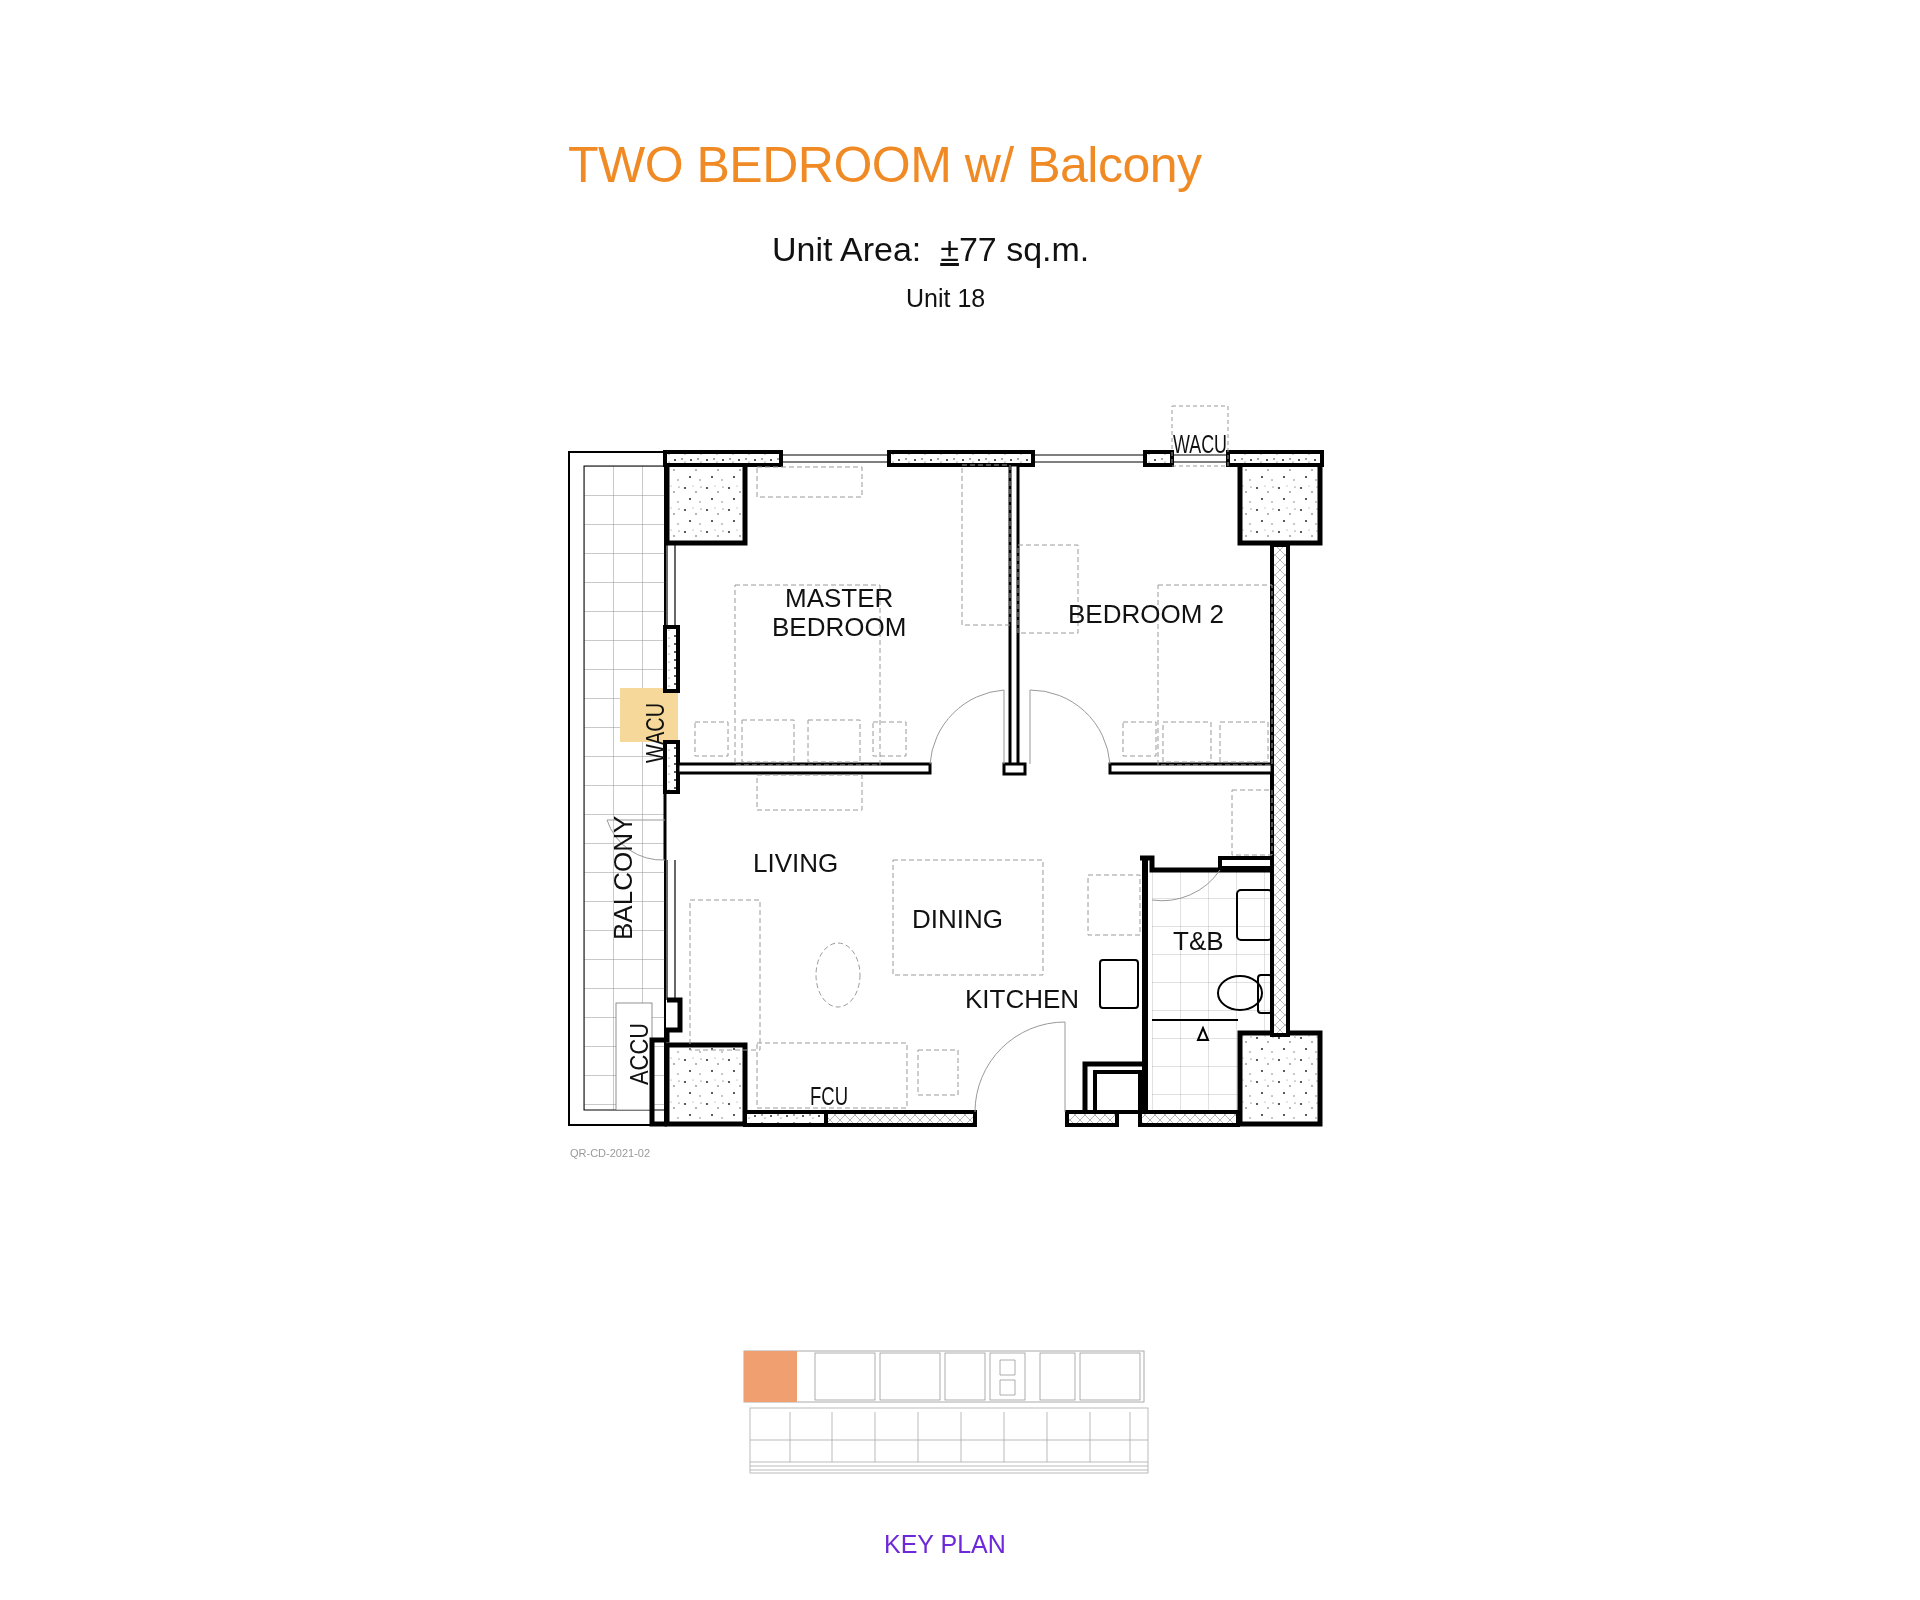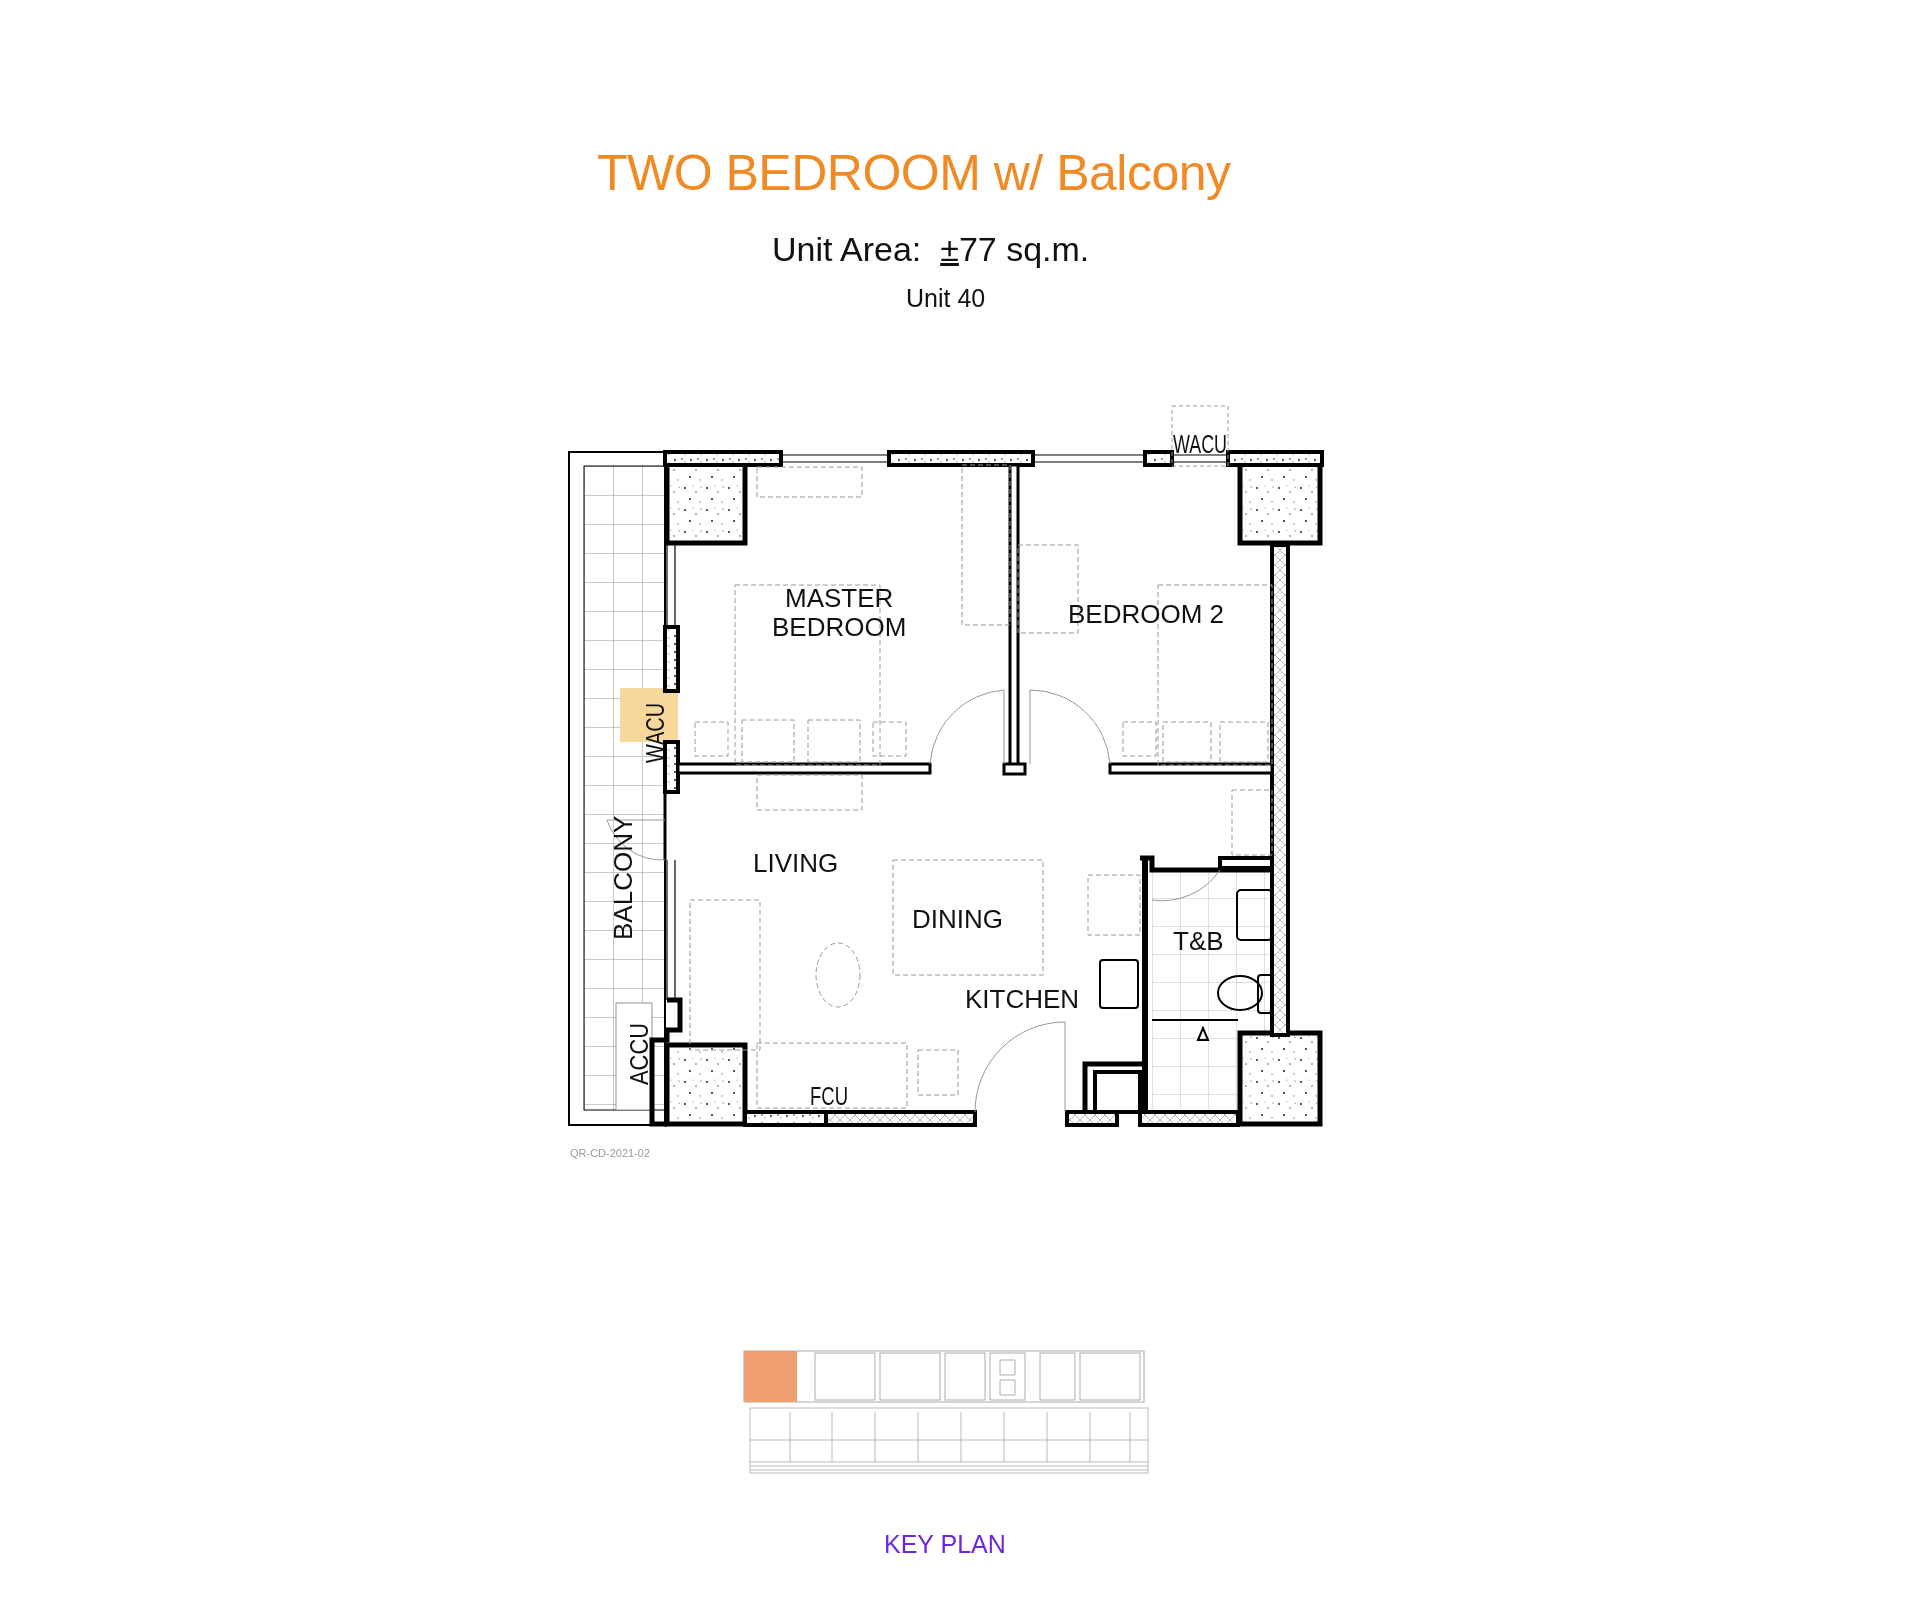--- a/index.html
+++ b/index.html
@@ -1,36 +1,36 @@
 <!DOCTYPE html>
 <html><head>
 <meta charset="utf-8">
 <style>
   html, body { margin:0; padding:0; background:#ffffff; }
   body { width:1920px; height:1600px; position:relative; overflow:hidden;
          font-family:"Liberation Sans", "DejaVu Sans", sans-serif; color:#111; }
   .abs { position:absolute; white-space:nowrap; }
-  #title { left:568px; top:148px; font-size:50px; color:#F08A24; letter-spacing:-0.5px; line-height:1;margin-left:29px; }
+  #title { left:568px; top:140px; font-size:50px; color:#F08A24; letter-spacing:-0.5px; line-height:1; }
   #area { left:772px; top:232px; font-size:34px; color:#111; line-height:1; }
   #area .pm { text-decoration: underline; text-decoration-thickness:3px; text-underline-offset:2px; }
   #unit { left:906px; top:286px; font-size:25px; color:#111; line-height:1; }
   svg#plan { position:absolute; left:0; top:0; }
   .room { font-family:"Liberation Sans", "DejaVu Sans", sans-serif; font-size:26px; fill:#111; }
   .small { font-family:"Liberation Sans", "DejaVu Sans", sans-serif; font-size:11px; fill:#9a9a9a; }
   .cond { font-family:"Liberation Sans", "DejaVu Sans", sans-serif; font-size:26px; fill:#111; }
   #keyplan-label { left:884px; top:1532px; font-size:25px; color:#6d28d9; line-height:1; }
 </style>
 </head>
 <body>
 
 <div id="title" class="abs">TWO BEDROOM w/ Balcony</div>
 <div id="area" class="abs">
   <span>Unit Area:</span>&nbsp;&nbsp;<span class="pm">±</span><span>77 sq.m.</span>
 </div>
-<div id="unit" class="abs">Unit 40</div>
+<div id="unit" class="abs">Unit 18</div>
 
 <svg id="plan" width="1920" height="1600" viewBox="0 0 1920 1600" xmlns="http://www.w3.org/2000/svg">
   <defs>
     <pattern id="tiles" width="29" height="29" patternUnits="userSpaceOnUse" x="584" y="466">
       <path d="M29 0 L0 0 0 29" fill="none" stroke="#777" stroke-width="0.8"></path>
     </pattern>
     <pattern id="tbtiles" width="28" height="28" patternUnits="userSpaceOnUse" x="1152" y="870">
       <path d="M28 0 L0 0 0 28" fill="none" stroke="#999" stroke-width="0.6"></path>
     </pattern>
     <pattern id="speckle" width="22" height="22" patternUnits="userSpaceOnUse">

